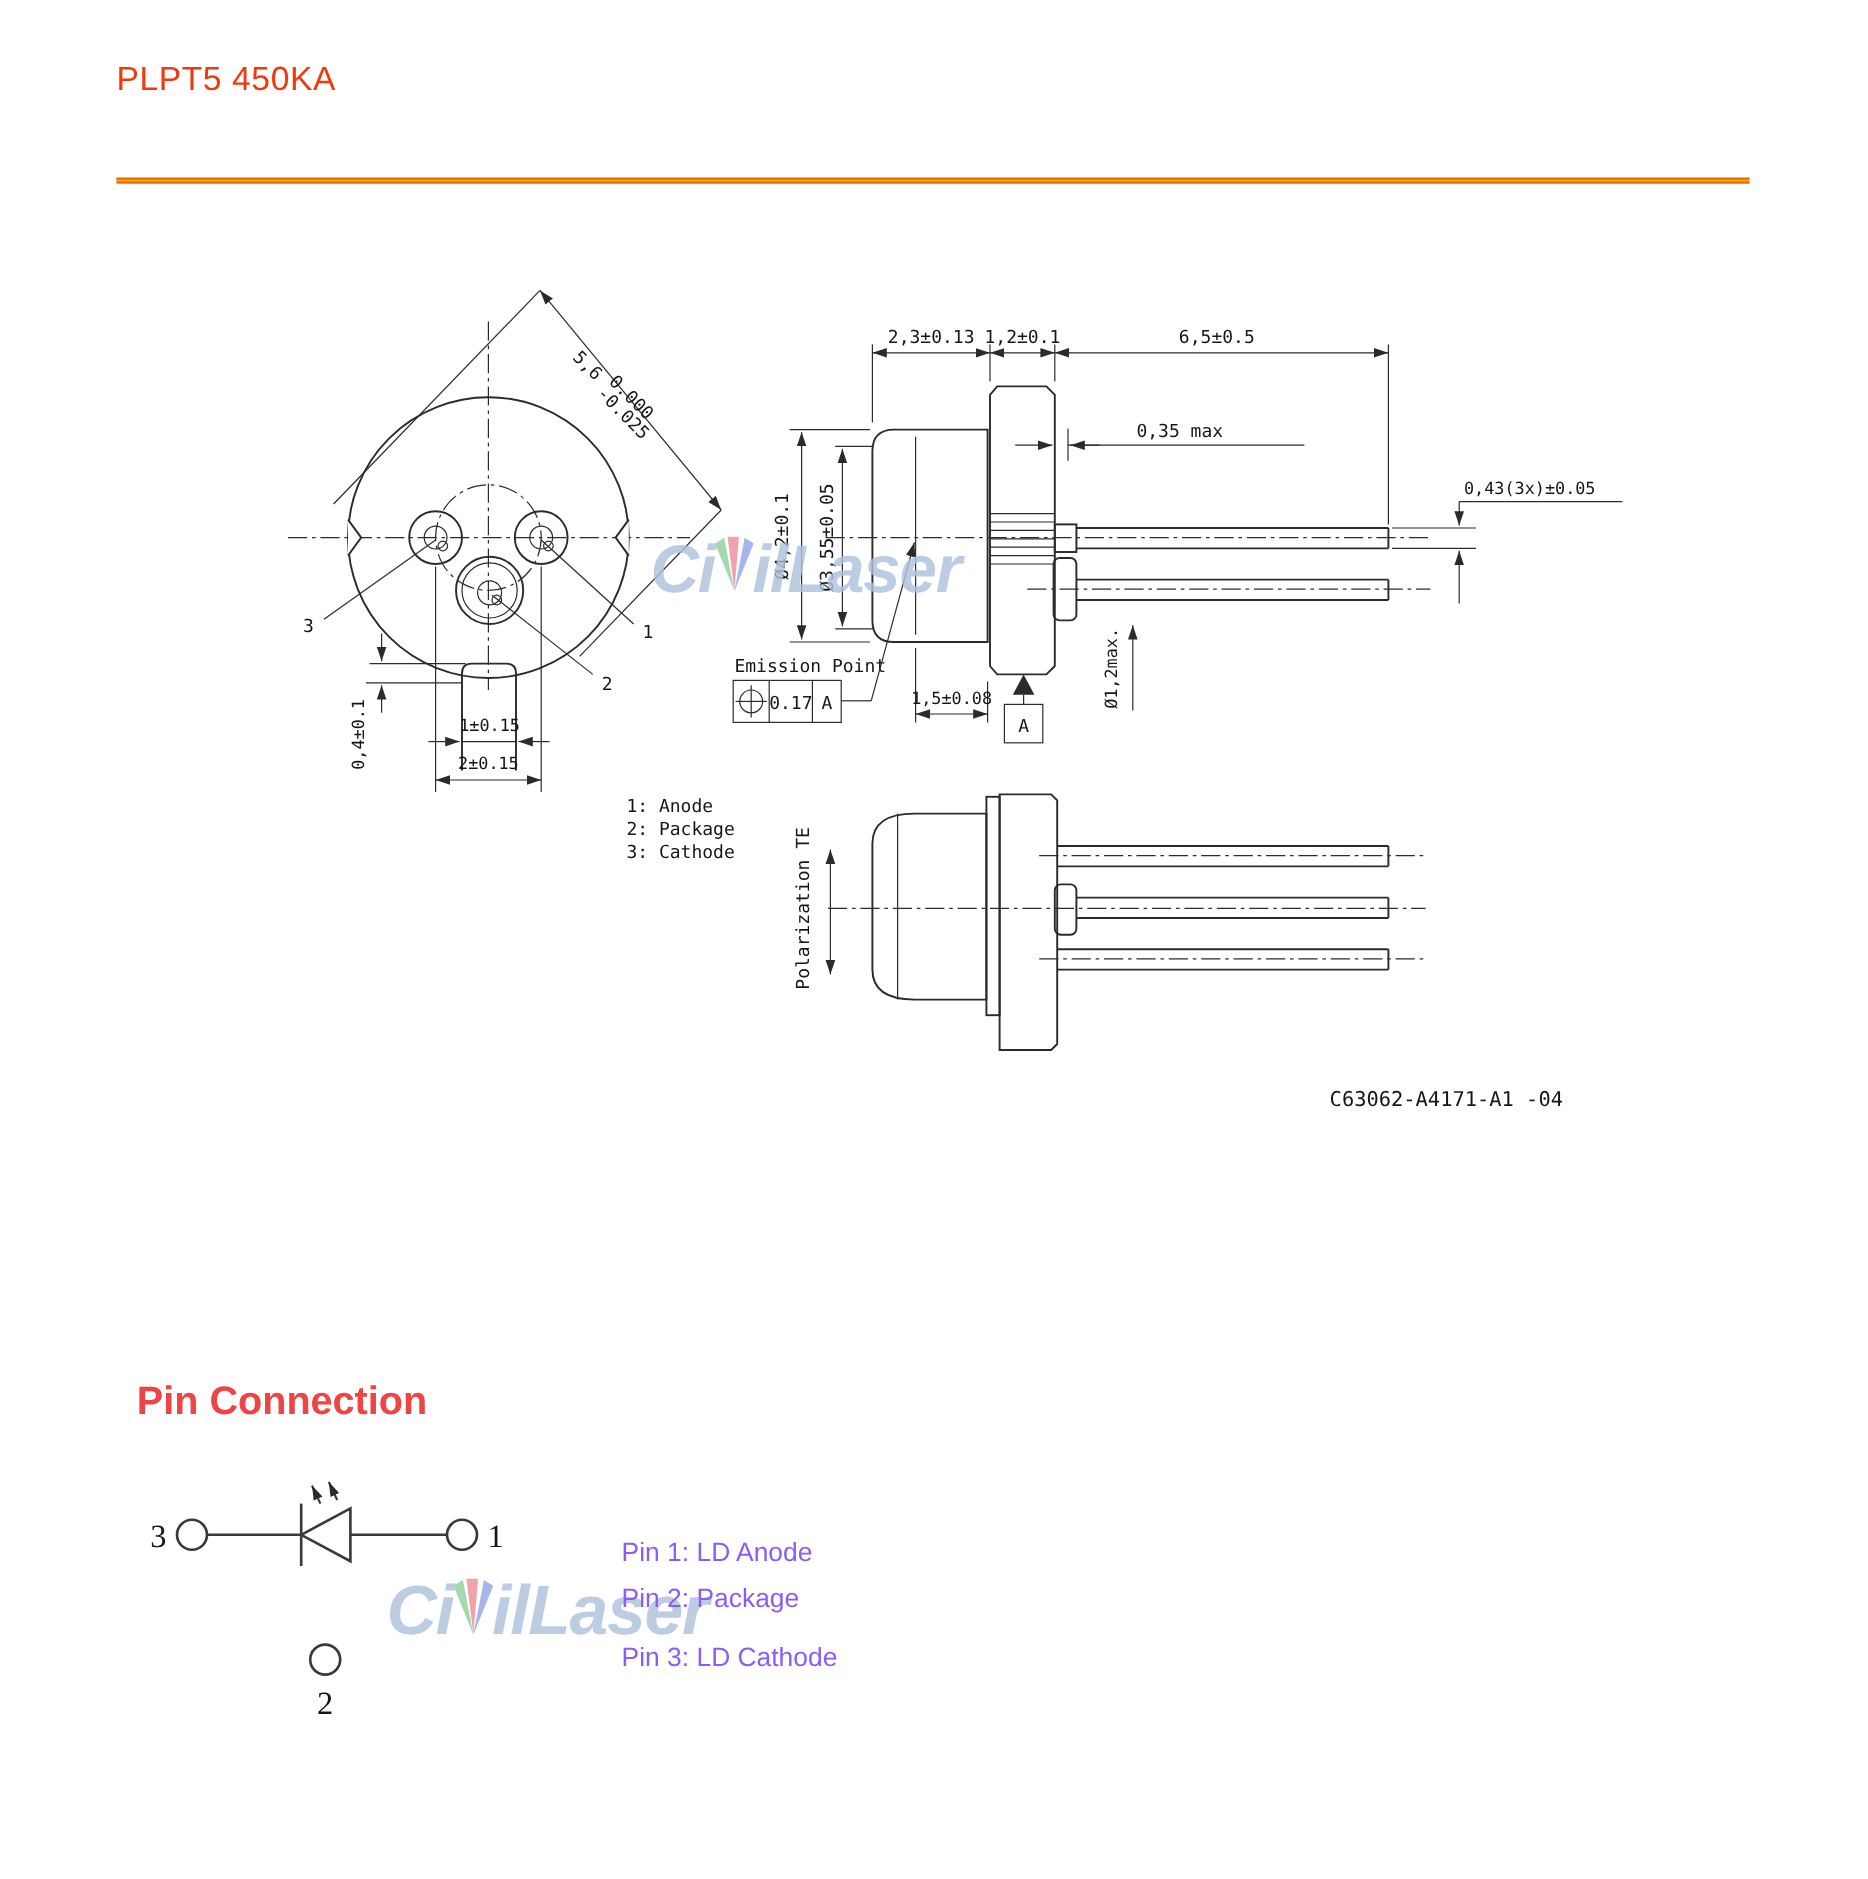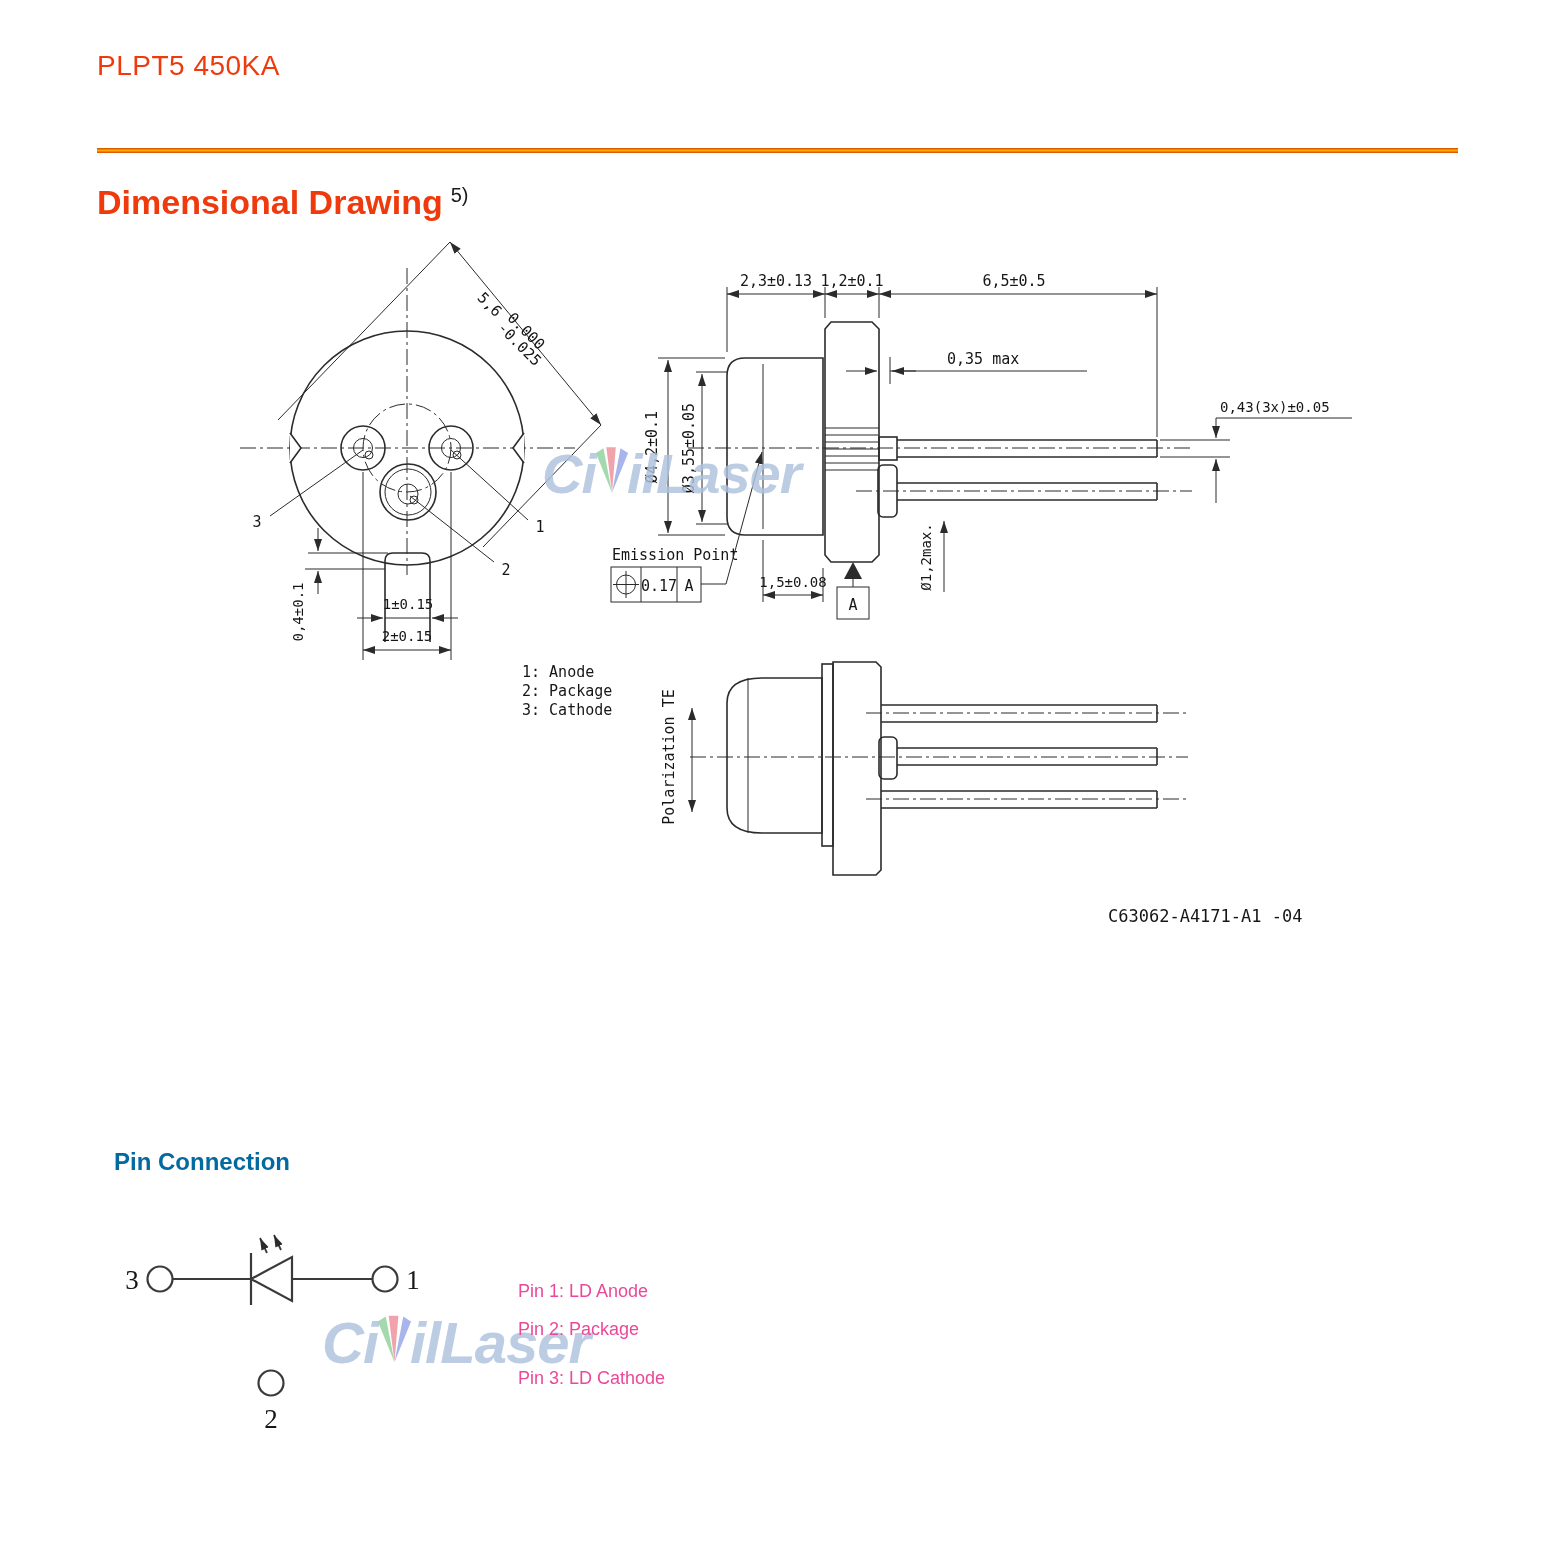--- a/index.html
+++ b/index.html
@@ -4,46 +4,43 @@
 <style>
   html,body{margin:0;padding:0;background:#ffffff;}
   #page{position:relative;width:1557px;height:1444px;background:#fff;overflow:hidden;
         font-family:"Liberation Sans",sans-serif;}
   .title{position:absolute;left:97px;top:50px;font-size:28px;letter-spacing:.5px;
          color:#ee3a0c;font-weight:500;}
   .rule{position:absolute;left:97px;top:148px;width:1361px;height:5px;
         background:linear-gradient(to bottom,#cf4a00,#ffaa00 50%,#d94400);}
   .h1{position:absolute;left:97px;font-size:34px;font-weight:700;color:#ee3a0c;}
   .h1 sup{font-size:20px;color:#1a1a1a;font-weight:400;margin-left:8px;}
-  .h2{position:absolute;left:114px;top:1148px;font-size:24px;font-weight:700;color:#0369a1;}
+  .h2{position:absolute;left:114px;top:1148px;font-size:33px;font-weight:700;color:#ef4444;}
   svg text{fill:#161616;}
   .dim{font-family:"DejaVu Sans Mono",monospace;font-size:15px;}
   .dimsm{font-family:"DejaVu Sans Mono",monospace;font-size:14px;}
   .pinnum{font-family:"Liberation Serif",serif;font-size:27px;}
   .mono17{font-family:"DejaVu Sans Mono",monospace;font-size:17px;}
   .ol{fill:none;stroke:#2b2b2b;stroke-width:1.6px;}
   .thin{fill:none;stroke:#2b2b2b;stroke-width:1px;}
   .cl{fill:none;stroke:#2b2b2b;stroke-width:1px;stroke-dasharray:16 4 3 4;}
   .wire{fill:none;stroke:#3a3a3a;stroke-width:2.2px;}
   .wm{position:absolute;display:flex;align-items:flex-end;color:#adc2dd;opacity:.82;
       font-style:italic;font-weight:700;letter-spacing:-1px;line-height:1;
       font-family:"Liberation Sans",sans-serif;}
-  .pindesc{position:absolute;left:518px;font-size:18px;color:#ec4899;}
+  .pindesc{position:absolute;left:518px;font-size:22px;color:#8b5cf6;}
 </style>
 </head>
 <body>
 
 <div id="page">
 
   <div class="title">PLPT5 450KA</div>
   <div class="rule"></div>
 
-  <div class="h1" style="top:183px;">
-    <span>Dimensional Drawing</span><sup>5)</sup>
-  </div>
   <div class="h2">Pin Connection</div>
 
   <svg style="position:absolute;left:0;top:0;" width="1557" height="1566" viewBox="0 0 1557 1566">
     <defs>
       <marker id="ah" markerWidth="13" markerHeight="10" refX="12" refY="5" orient="auto" markerUnits="userSpaceOnUse">
         <path d="M0,1 L12,5 L0,9 z" fill="#2b2b2b"></path>
       </marker>
       <marker id="ahs" markerWidth="13" markerHeight="10" refX="1" refY="5" orient="auto" markerUnits="userSpaceOnUse">
         <path d="M13,1 L1,5 L13,9 z" fill="#2b2b2b"></path>
       </marker>

